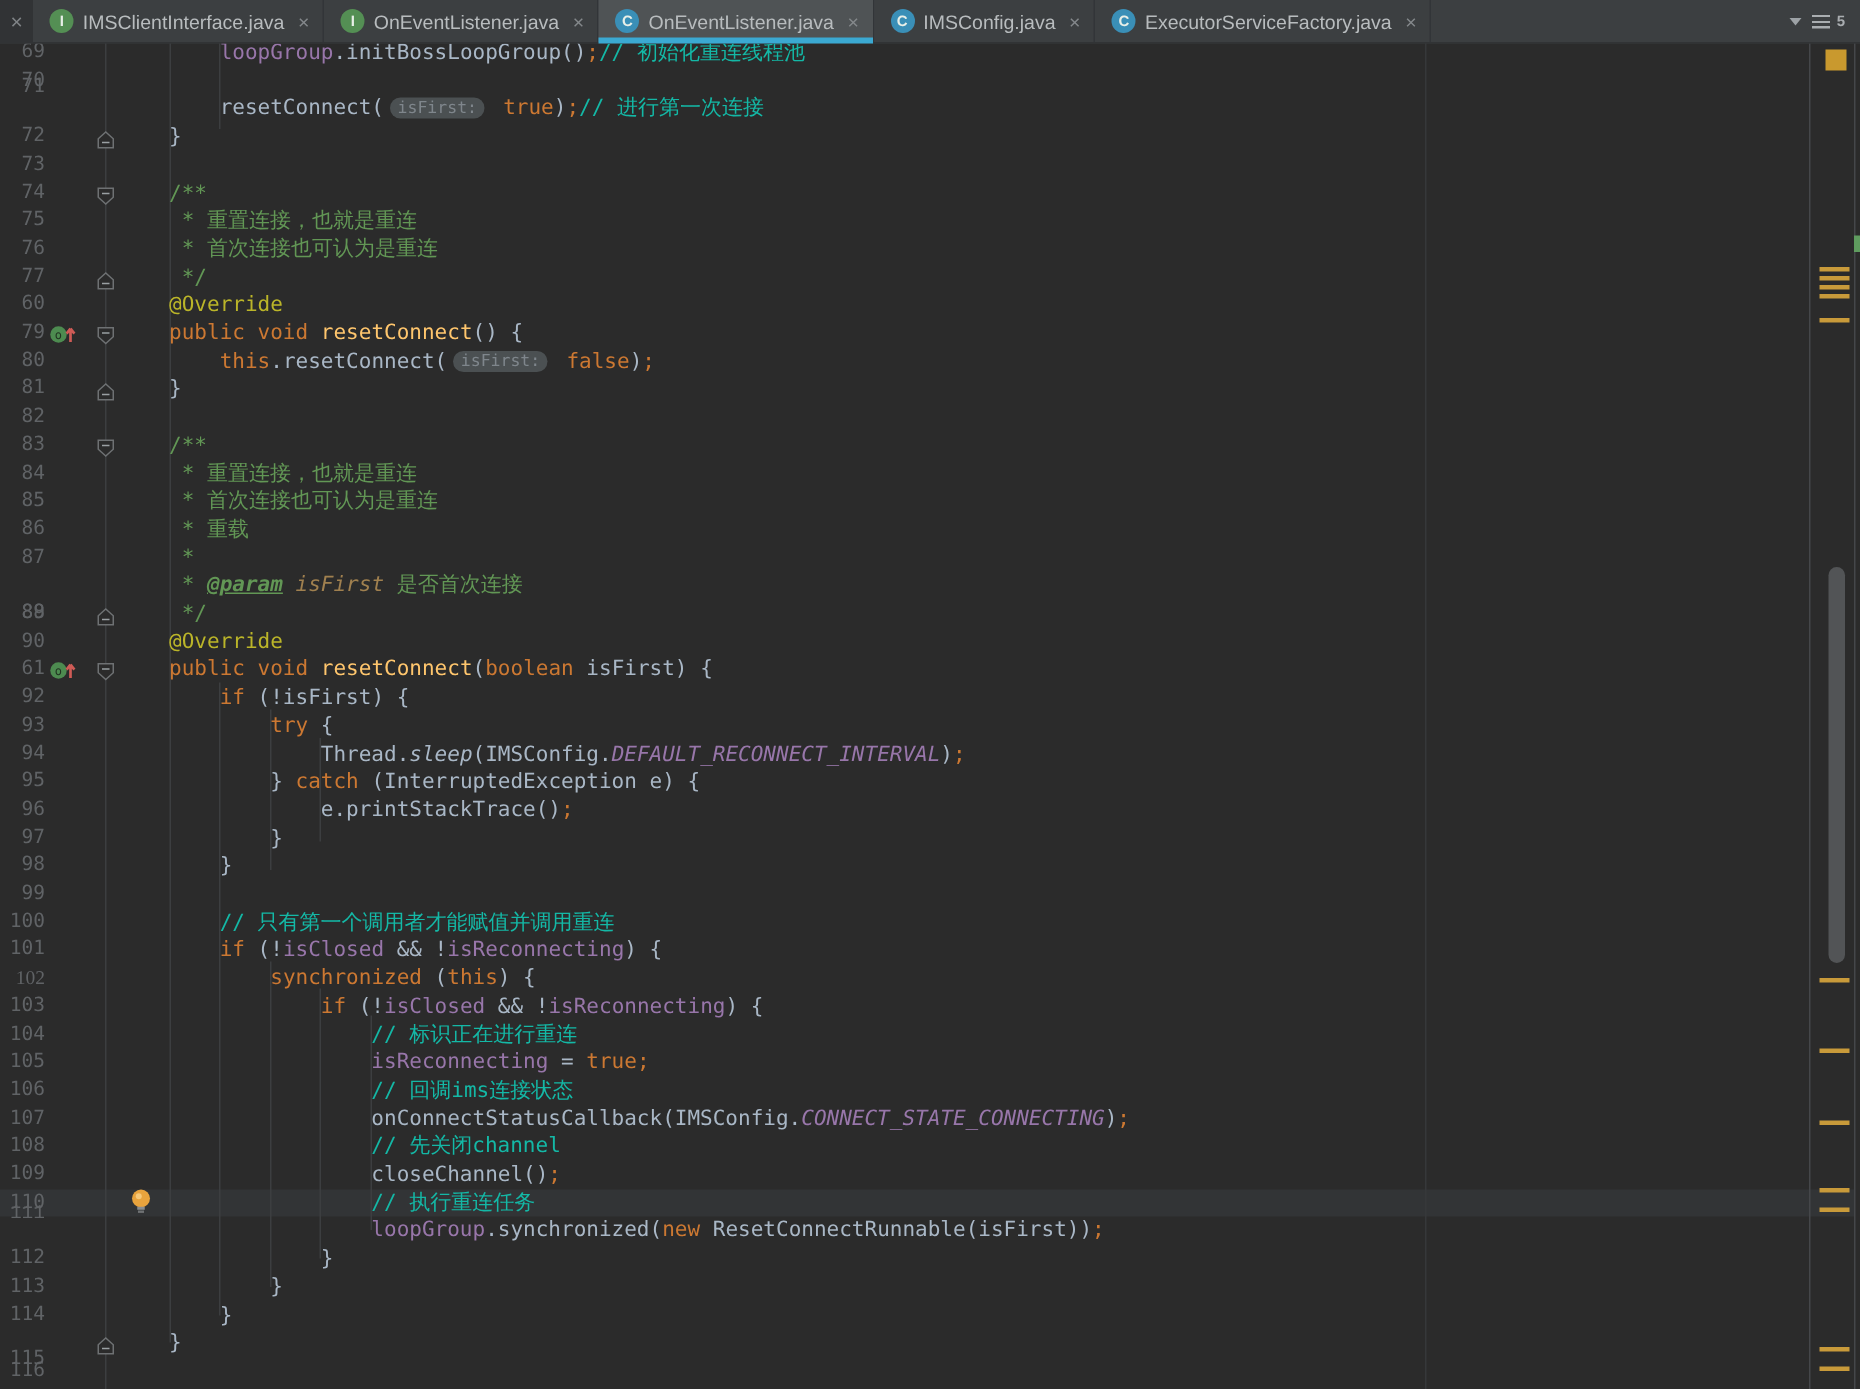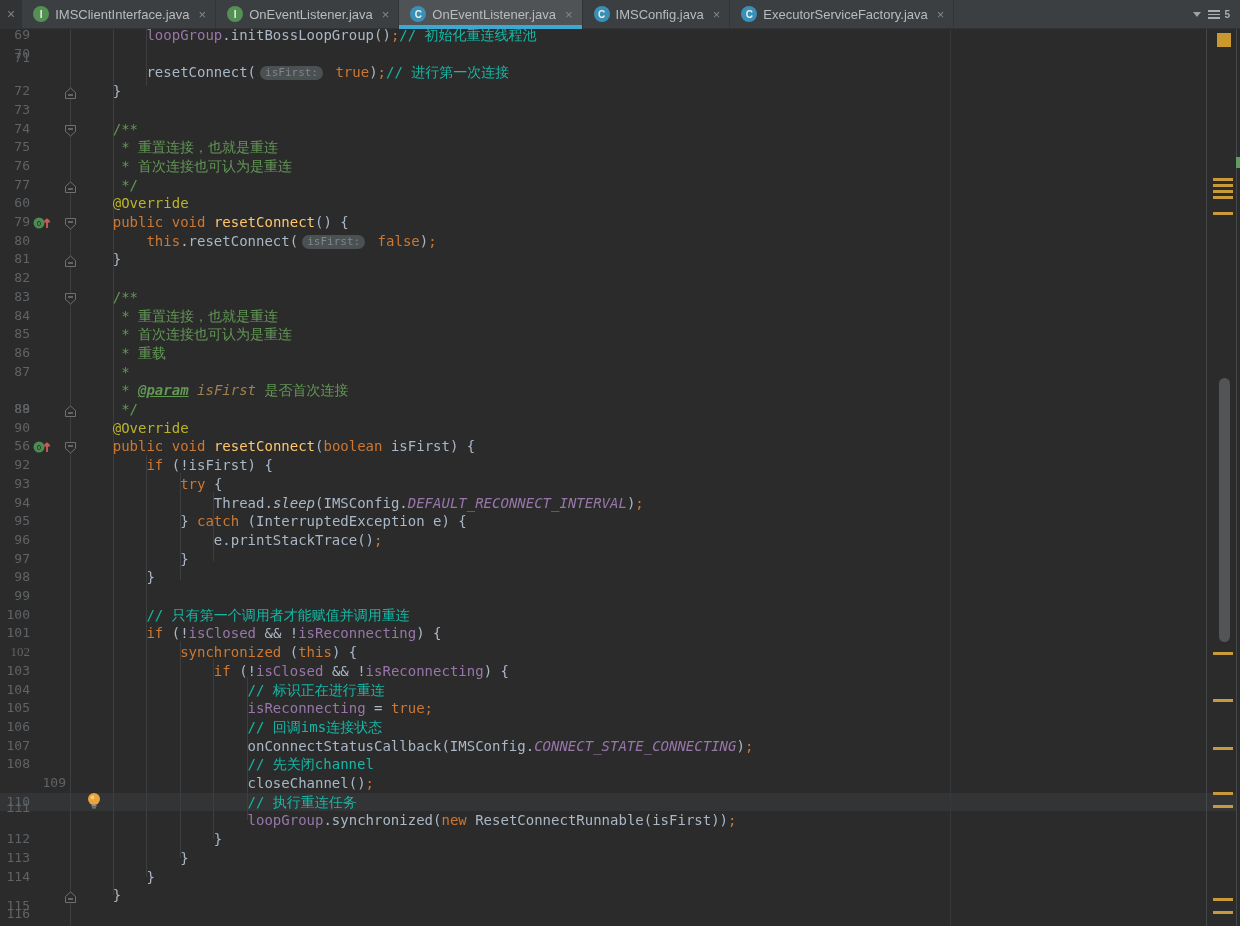--- a/index.html
+++ b/index.html
@@ -129,21 +129,21 @@
       <div class="row-num" style="top: 343.9px; line-height: 18.7px;">86</div>
       <div class="code-line" style="top: 343.9px; line-height: 18.7px;"><span class="t-doc">     * 重载</span></div>
       <div class="row-num" style="top: 362.6px; line-height: 18.7px;">87</div>
       <div class="code-line" style="top: 362.6px; line-height: 18.7px;"><span class="t-doc">     *</span></div>
       <div class="row-num" style="top: 400px; line-height: 18.7px;">88</div>
       <div class="code-line" style="top: 381.3px; line-height: 18.7px;"><span class="t-doc">     * </span><span class="t-doctag">@param</span><span class="t-doc"> </span><span class="t-docval">isFirst</span><span class="t-doc"> 是否首次连接</span></div>
       <div class="row-num" style="top: 400px; line-height: 18.7px;">89</div>
       <div class="code-line" style="top: 400px; line-height: 18.7px;"><span class="t-doc">     */</span></div>
       <div class="row-num" style="top: 418.7px; line-height: 18.7px;">90</div>
       <div class="code-line" style="top: 418.7px; line-height: 18.7px;"><span class="t-d">    </span><span class="t-ann">@Override</span></div>
-      <div class="row-num" style="top: 437.4px; line-height: 18.7px;">56</div>
+      <div class="row-num" style="top: 437.4px; line-height: 18.7px;">61</div>
       <div class="code-line" style="top: 437.4px; line-height: 18.7px;"><span class="t-d">    </span><span class="t-k">public void </span><span class="t-m">resetConnect</span><span class="t-d">(</span><span class="t-k">boolean</span><span class="t-d"> isFirst) {</span></div>
       <div class="row-num" style="top: 456.1px; line-height: 18.7px;">92</div>
       <div class="code-line" style="top: 456.1px; line-height: 18.7px;"><span class="t-d">        </span><span class="t-k">if</span><span class="t-d"> (!isFirst) {</span></div>
       <div class="row-num" style="top: 474.8px; line-height: 18.7px;">93</div>
       <div class="code-line" style="top: 474.8px; line-height: 18.7px;"><span class="t-d">            </span><span class="t-k">try</span><span class="t-d"> {</span></div>
       <div class="row-num" style="top: 493.5px; line-height: 18.7px;">94</div>
       <div class="code-line" style="top: 493.5px; line-height: 18.7px;"><span class="t-d">                Thread.</span><span class="t-sm">sleep</span><span class="t-d">(IMSConfig.</span><span class="t-sc">DEFAULT_RECONNECT_INTERVAL</span><span class="t-d">)</span><span class="t-k">;</span></div>
       <div class="row-num" style="top: 512.2px; line-height: 18.7px;">95</div>
       <div class="code-line" style="top: 512.2px; line-height: 18.7px;"><span class="t-d">            } </span><span class="t-k">catch</span><span class="t-d"> (InterruptedException e) {</span></div>
       <div class="row-num" style="top: 530.9px; line-height: 18.7px;">96</div>
@@ -164,21 +164,21 @@
       <div class="row-num" style="top: 680.5px; line-height: 18.7px;">104</div>
       <div class="code-line" style="top: 680.5px; line-height: 18.7px;"><span class="t-d">                    </span><span class="t-c">// 标识正在进行重连</span></div>
       <div class="row-num" style="top: 699.2px; line-height: 18.7px;">105</div>
       <div class="code-line" style="top: 699.2px; line-height: 18.7px;"><span class="t-d">                    </span><span class="t-f">isReconnecting</span><span class="t-d"> = </span><span class="t-k">true</span><span class="t-k">;</span></div>
       <div class="row-num" style="top: 717.9px; line-height: 18.7px;">106</div>
       <div class="code-line" style="top: 717.9px; line-height: 18.7px;"><span class="t-d">                    </span><span class="t-c">// 回调ims连接状态</span></div>
       <div class="row-num" style="top: 736.6px; line-height: 18.7px;">107</div>
       <div class="code-line" style="top: 736.6px; line-height: 18.7px;"><span class="t-d">                    onConnectStatusCallback(IMSConfig.</span><span class="t-sc">CONNECT_STATE_CONNECTING</span><span class="t-d">)</span><span class="t-k">;</span></div>
       <div class="row-num" style="top: 755.3px; line-height: 18.7px;">108</div>
       <div class="code-line" style="top: 755.3px; line-height: 18.7px;"><span class="t-d">                    </span><span class="t-c">// 先关闭channel</span></div>
-      <div class="row-num" style="top: 774px; line-height: 18.7px; padding-left: 36px;">109</div>
+      <div class="row-num" style="top: 774px; line-height: 18.7px;">109</div>
       <div class="code-line" style="top: 774px; line-height: 18.7px;"><span class="t-d">                    closeChannel()</span><span class="t-k">;</span></div>
       <div class="row-num" style="top: 792.7px; line-height: 18.7px;">110</div>
       <div class="code-line" style="top: 792.7px; line-height: 18.7px;"><span class="t-d">                    </span><span class="t-c">// 执行重连任务</span></div>
       <div class="row-num" style="top: 800px; line-height: 18.7px; font-family: Liberation Mono, monospace;">111</div>
       <div class="code-line" style="top: 811.4px; line-height: 18.7px;"><span class="t-d">                    </span><span class="t-f">loopGroup</span><span class="t-d">.synchronized(</span><span class="t-k">new</span><span class="t-d"> ResetConnectRunnable(isFirst))</span><span class="t-k">;</span></div>
       <div class="row-num" style="top: 830.1px; line-height: 18.7px;">112</div>
       <div class="code-line" style="top: 830.1px; line-height: 18.7px;"><span class="t-d">                }</span></div>
       <div class="row-num" style="top: 848.8px; line-height: 18.7px;">113</div>
       <div class="code-line" style="top: 848.8px; line-height: 18.7px;"><span class="t-d">            }</span></div>
       <div class="row-num" style="top: 867.5px; line-height: 18.7px;">114</div>

